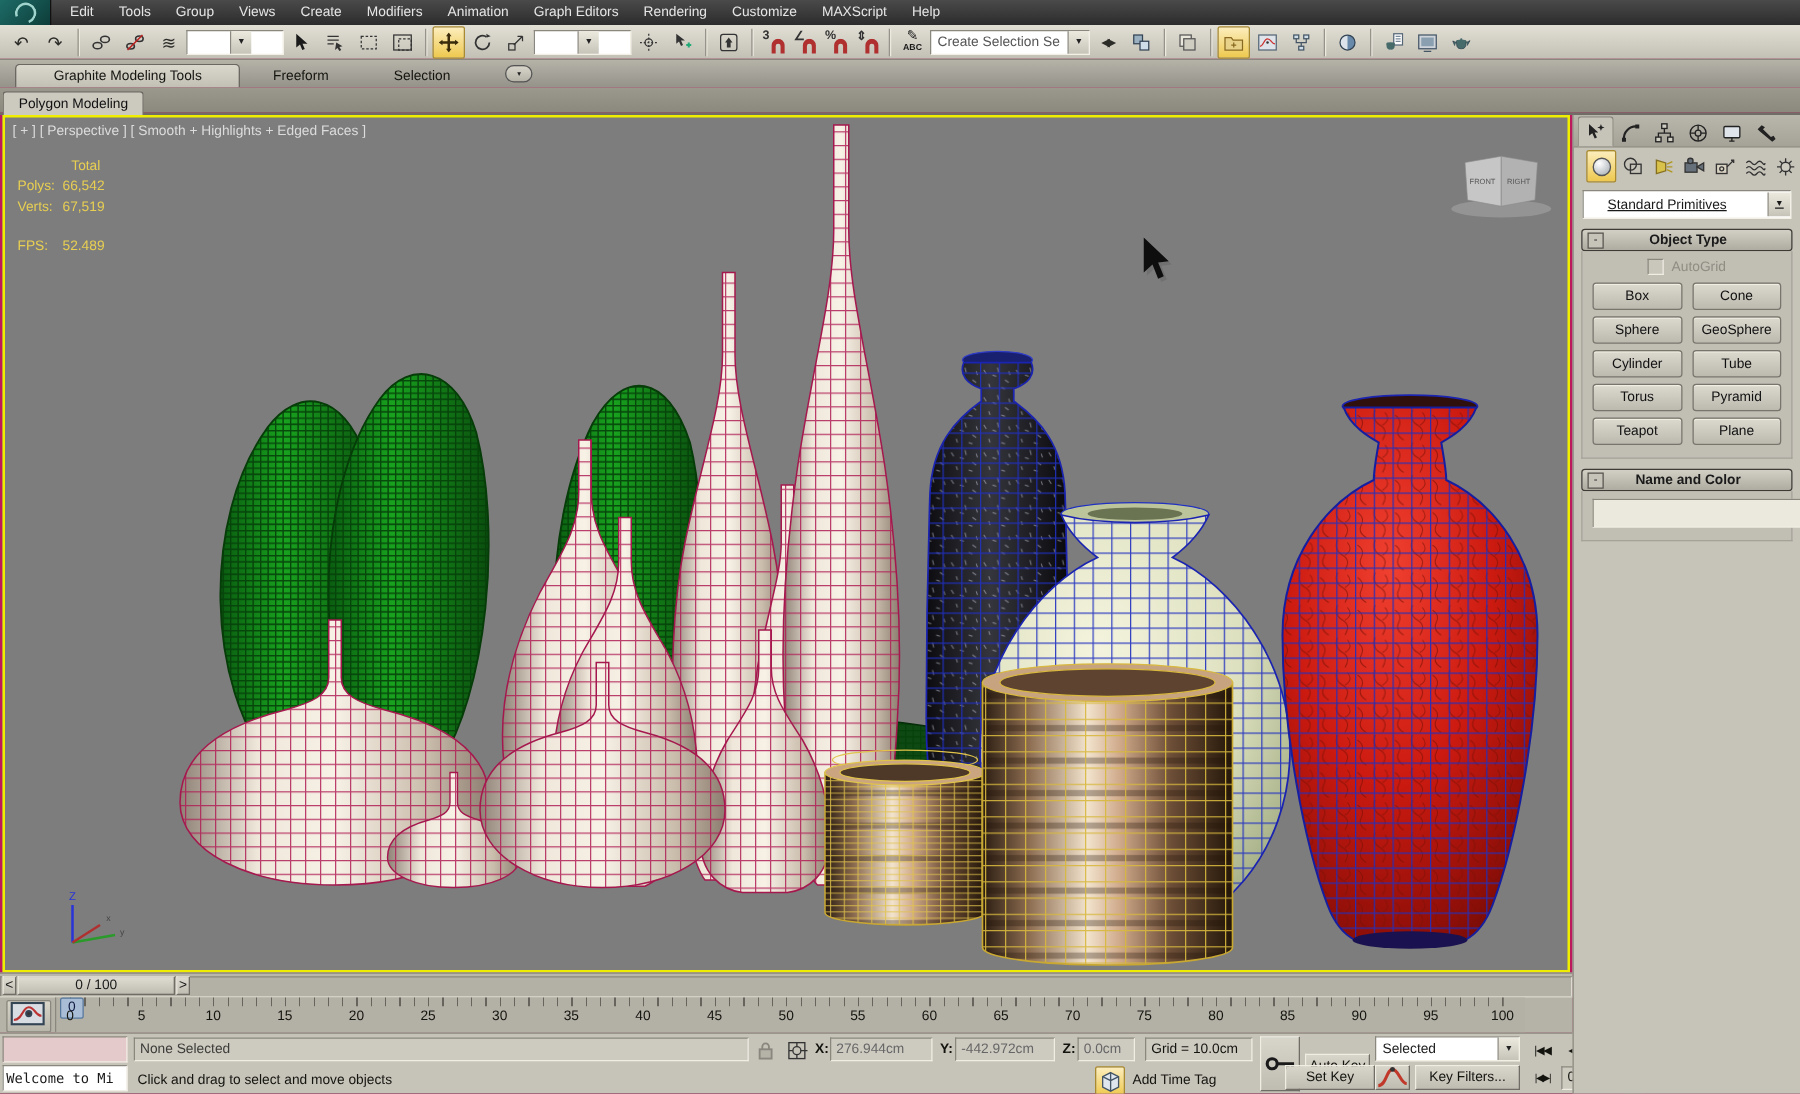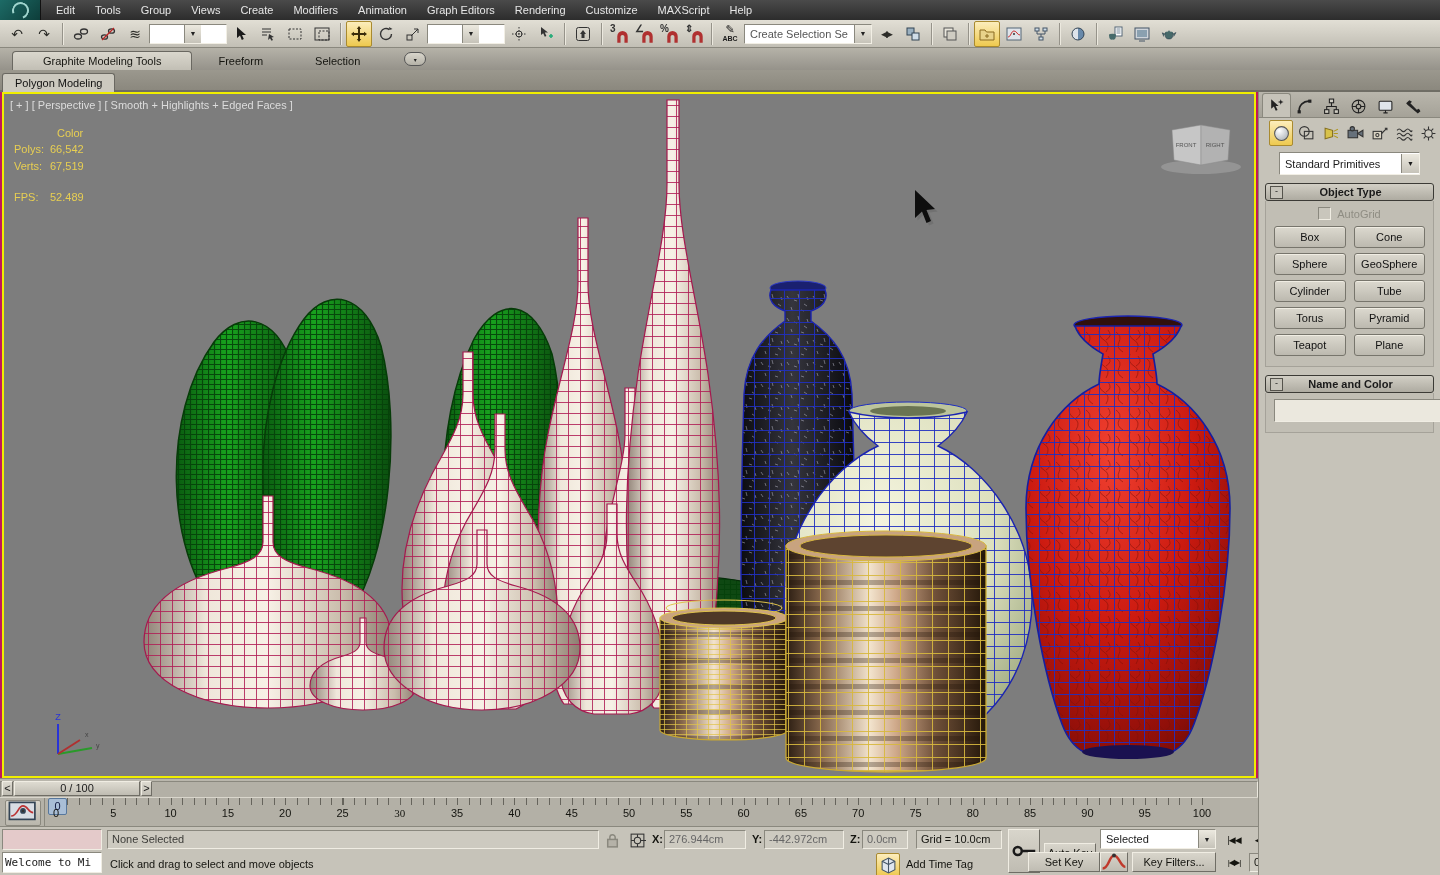--- a/index.html
+++ b/index.html
@@ -106,22 +106,22 @@
          border-left:1px solid #8a887e;box-sizing:border-box;}
   .ptabs{display:flex;height:25px;align-items:flex-end;background:linear-gradient(#b9b6ac,#a5a298);
          border-bottom:1px solid #8a887e;padding-left:3px;}
   .ptabicon{width:27px;height:22px;display:flex;align-items:center;justify-content:center;}
   .ptabicon svg{width:17px;height:17px;}
   .ptabicon.active{background:#c6c3b9;border:1px solid #8a887e;border-bottom:none;border-radius:3px 3px 0 0;height:23px;}
   .pcats{display:flex;height:30px;align-items:center;padding-left:10px;gap:2px;}
   .pcat{width:23px;height:24px;display:flex;align-items:center;justify-content:center;border-radius:2px;}
   .pcat svg{width:17px;height:17px;}
   .pcat.gold{background:linear-gradient(#fcedbc,#eec94f);border:1px solid #a98a2f;}
-  .pdd{margin:4px 20px;height:21px;display:flex;align-items:center;background:#fff;
-       border:1px solid;border-color:#8a887e #f2efe5 #f2efe5 #8a887e;padding-left:5px;}
+  .pdd{margin:4px 7px;height:21px;display:flex;align-items:center;background:#fff;
+       border:1px solid;border-color:#8a887e #f2efe5 #f2efe5 #8a887e;padding-left:19px;text-decoration:underline;}
   .pdd .arrow{width:17px;height:19px;margin-left:auto;background:linear-gradient(#ece9df,#c6c3b9);
        border-left:1px solid #8a887e;display:flex;align-items:center;justify-content:center;font-size:7px;}
   .rollout{margin:8px 6px 0;}
   .rhead{height:16px;display:flex;align-items:center;background:linear-gradient(#d2cfc5,#aeaba1);
          border:1px solid #3c3b36;border-radius:3px;padding:0 4px;}
   .rhead .rminus{width:11px;height:11px;border:1px solid #55534c;background:#c6c3b9;font-size:9px;
          line-height:9px;text-align:center;margin-right:4px;}
   .rhead .rtitle{flex:1;text-align:center;font-weight:bold;margin-right:15px;}
   .rbody{border:1px solid #a5a299;border-top:none;background:#c1beb4;padding:6px 8px 10px;}
   .agrow{display:flex;align-items:center;justify-content:center;gap:6px;color:#8f8d83;margin-bottom:6px;}
@@ -551,21 +551,21 @@
         <text x="92" y="654" font-size="7" fill="#444">y</text>
       </g>
 
       <g>
         <polygon points="913.5,98.5 913.5,126.5 920.5,120 925,131.5 929.5,129.5 925,118.5 933.5,117.5" fill="#666" opacity=".5"></polygon>
         <polygon points="911,96 911,124 918,117.5 922.5,129 927,127 922.5,116 931,115" fill="#0e0e0e"></polygon>
       </g>
     </svg>
 
     <div class="vp-label">[ + ] [ Perspective ] [ Smooth + Highlights + Edged Faces ]</div>
-    <div class="vstat" style="left:53px;top:33px">Color</div>
+    <div class="vstat" style="left:53px;top:33px">Total</div>
     <div class="vstat" style="left:10px;top:49px">Polys:</div>
     <div class="vstat" style="left:46px;top:49px">66,542</div>
     <div class="vstat" style="left:10px;top:66px">Verts:</div>
     <div class="vstat" style="left:46px;top:66px">67,519</div>
     <div class="vstat" style="left:10px;top:97px">FPS:</div>
     <div class="vstat" style="left:46px;top:97px">52.489</div>
   </div>
 
   <div class="timeslider">
     <div class="ts-groove"></div>
@@ -583,21 +583,21 @@
         </svg>
       </span>
     <div class="ruler">
       <span class="curframe">0</span>
     <span class="tick-num" style="left: 11px;">0</span>
         <span class="tick-num" style="left: 68.3px;">5</span>
         <span class="tick-num" style="left: 125.6px;">10</span>
         <span class="tick-num" style="left: 182.9px;">15</span>
         <span class="tick-num" style="left: 240.2px;">20</span>
         <span class="tick-num" style="left: 297.5px;">25</span>
-        <span class="tick-num" style="left: 354.8px; font-family: Liberation Serif, serif;">30</span>
+        <span class="tick-num" style="left: 354.8px;">30</span>
         <span class="tick-num" style="left: 412.1px;">35</span>
         <span class="tick-num" style="left: 469.4px;">40</span>
         <span class="tick-num" style="left: 526.7px; text-align: right;">45</span>
         <span class="tick-num" style="left: 584px;">50</span>
         <span class="tick-num" style="left: 641.3px; text-align: center;">55</span>
         <span class="tick-num" style="left: 698.6px;">60</span>
         <span class="tick-num" style="left: 755.9px;">65</span>
         <span class="tick-num" style="left: 813.2px;">70</span>
         <span class="tick-num" style="left: 870.5px;">75</span>
         <span class="tick-num" style="left: 927.8px;">80</span>

